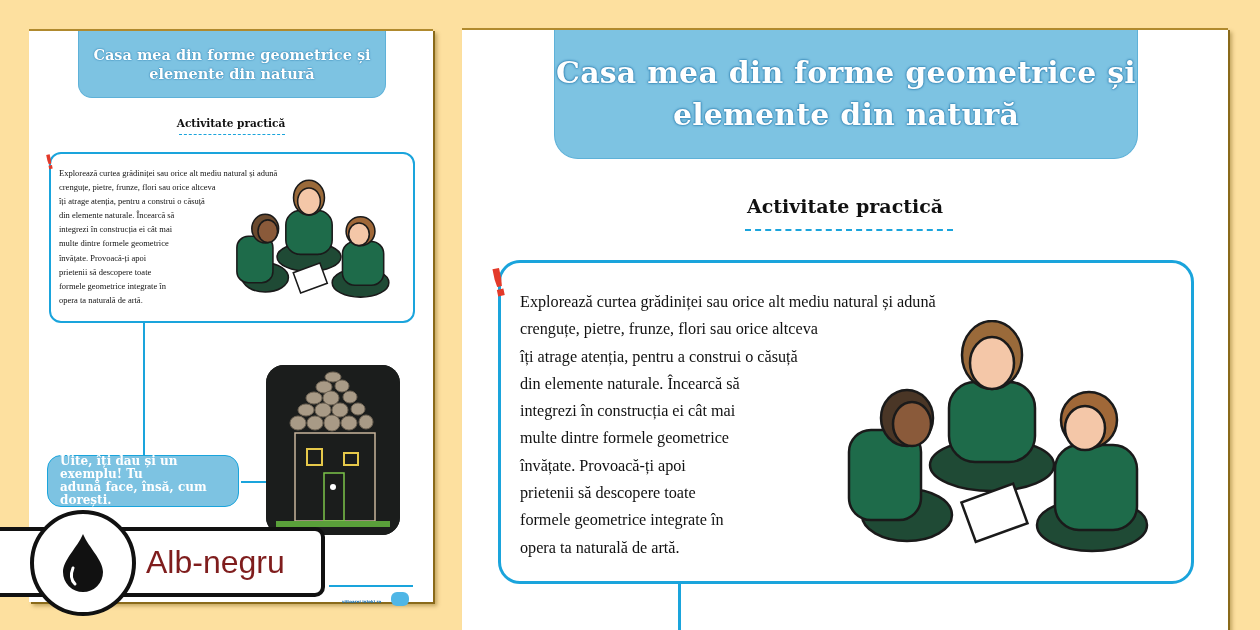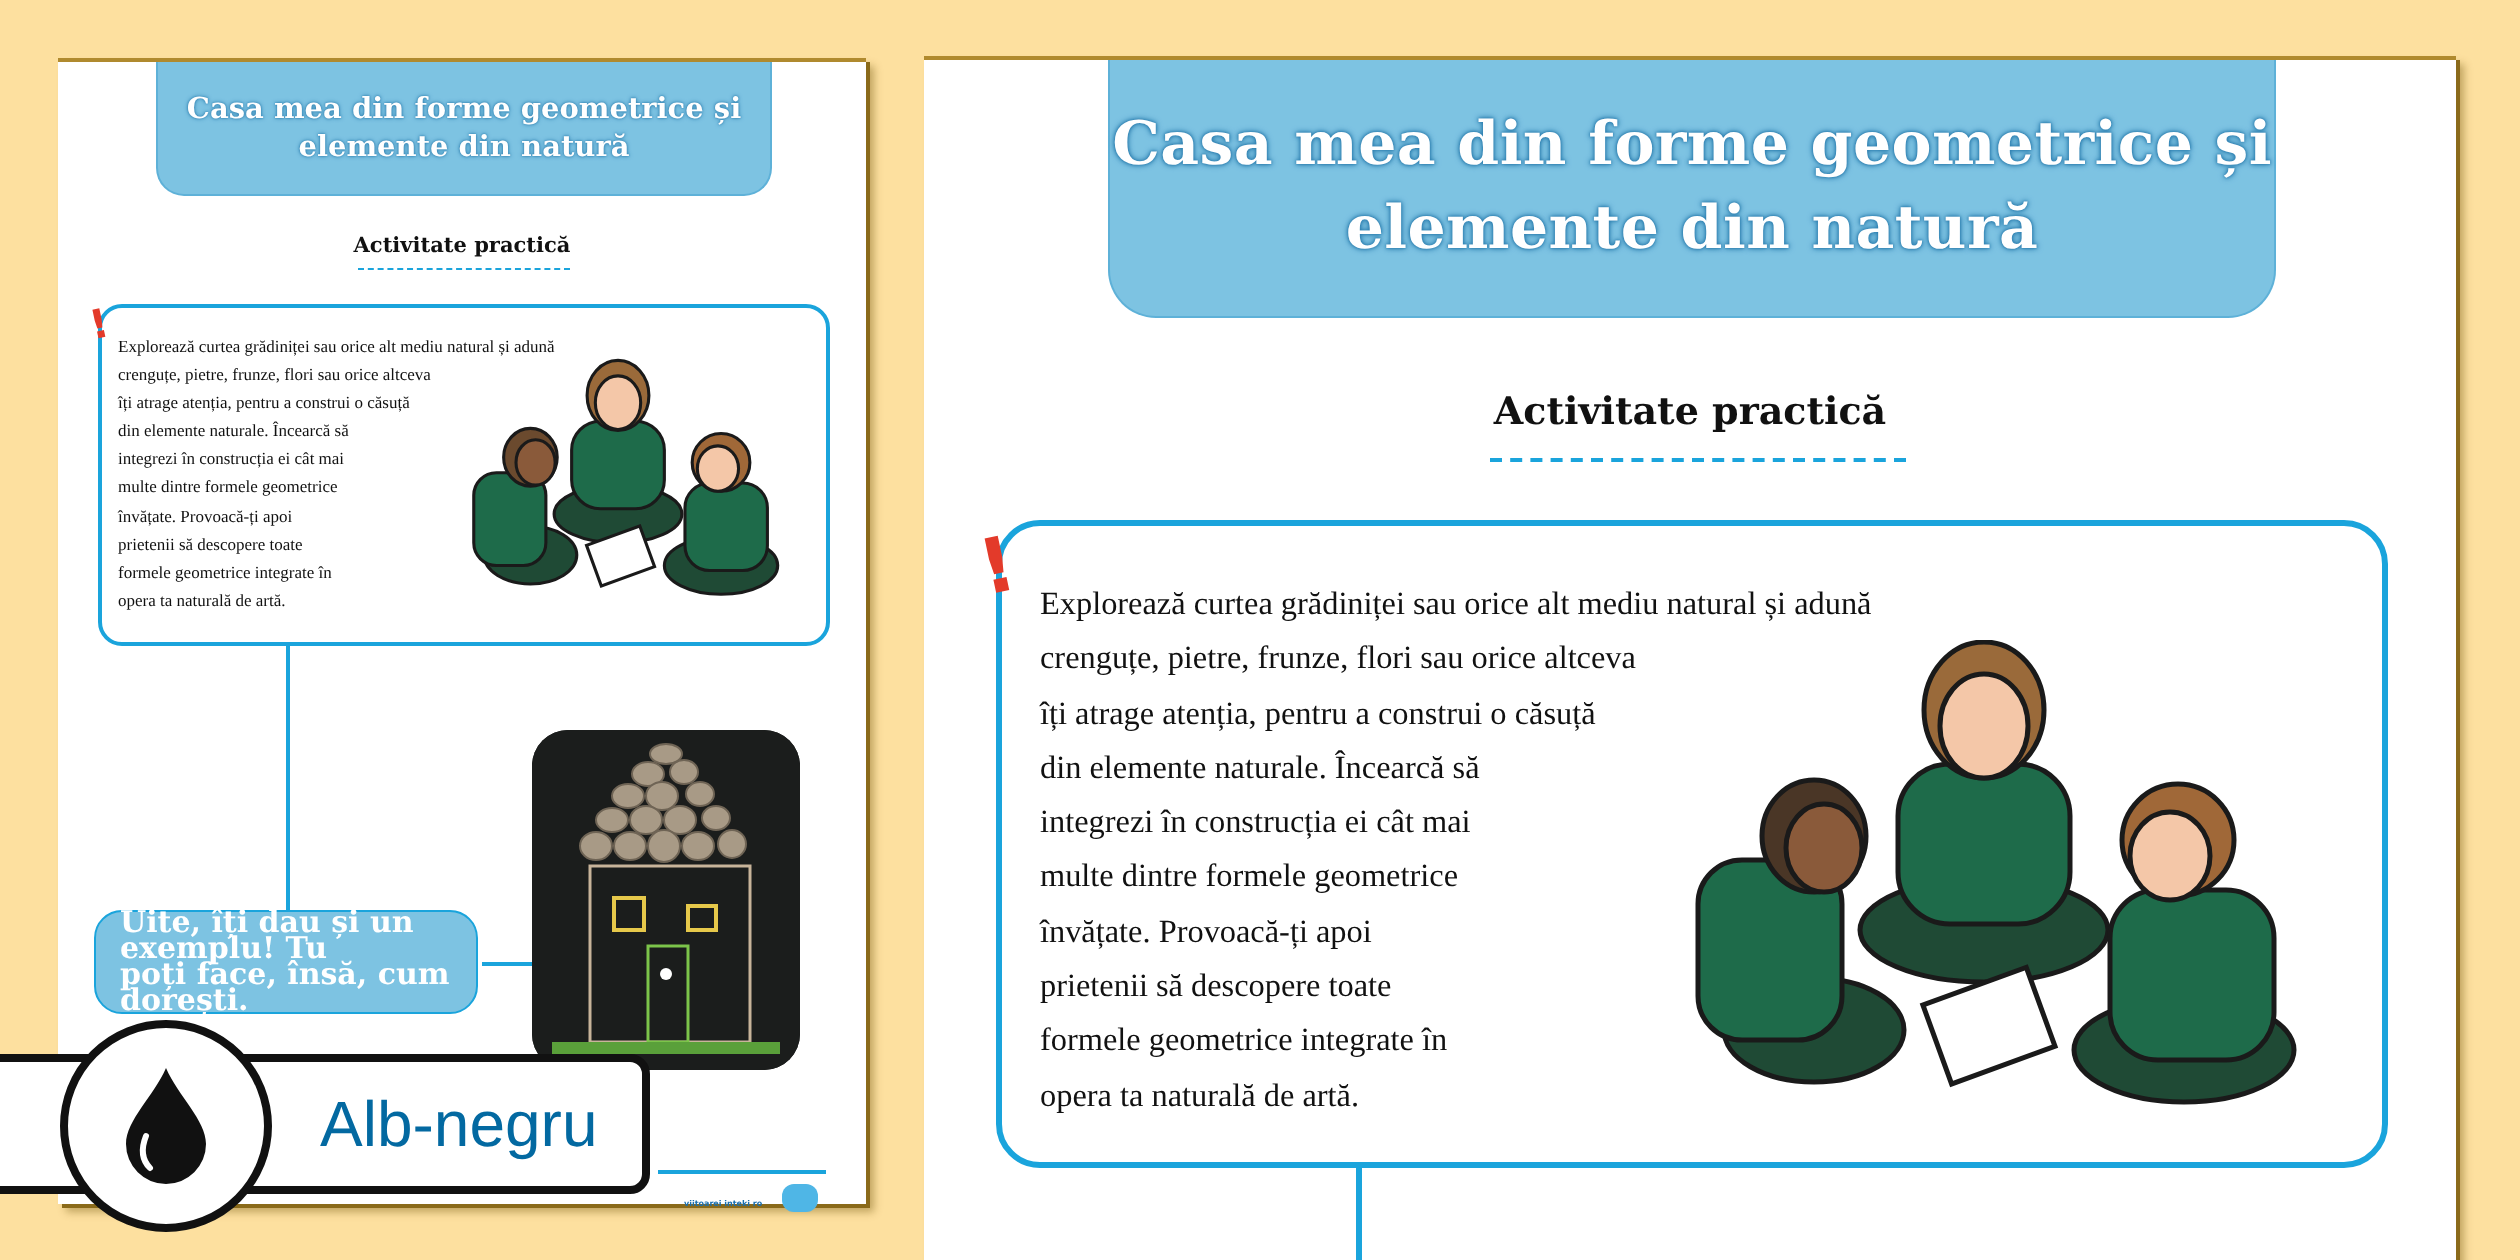--- a/index.html
+++ b/index.html
@@ -48,21 +48,21 @@
   }
   #page-small .kids { position: absolute; left: 195px; top: 148px; width: 170px; height: 125px; }
   #page-small .vline { position: absolute; left: 114px; top: 290px; width: 2px; height: 135px; background: #1aa4dc; }
   #page-small .hline { position: absolute; left: 212px; top: 450px; width: 25px; height: 2px; background: #1aa4dc; }
   #page-small .bubble {
     position: absolute; left: 18px; top: 424px; width: 192px; height: 52px;
     background: #7dc3e2; border: 1.5px solid #1aa4dc; border-radius: 14px;
     display: flex; align-items: center; padding-left: 12px; box-sizing: border-box;
   }
   #page-small .bubble span {
-    color: #fff; font-family: "DejaVu Serif", serif; font-weight: bold; font-size: 15px; line-height: 13px;
+    color: #fff; font-family: "DejaVu Serif", serif; font-weight: bold; font-size: 12px; line-height: 13px;
   }
   #page-small .photo {
     position: absolute; left: 237px; top: 334px; width: 134px; height: 170px;
     background: #1b1d1c; border-radius: 18px; overflow: hidden;
   }
   #page-small .footer-line { position: absolute; left: 300px; top: 554px; width: 84px; height: 1.5px; background: #1aa4dc; }
   #page-small .footer-site {
     position: absolute; left: 313px; top: 568px; font-size: 4px; color: #1a6fb0; font-weight: bold;
   }
   #page-small .footer-logo {
@@ -109,22 +109,22 @@
   #badge {
     position: absolute; left: -5px; top: 527px; width: 330px; height: 70px;
     background: #fff; border: 4px solid #111; border-radius: 0 10px 10px 0; box-sizing: border-box;
   }
   #badge-circle {
     position: absolute; left: 30px; top: 510px; width: 106px; height: 106px;
     background: #fff; border: 4px solid #111; border-radius: 50%; box-sizing: border-box;
     display: flex; align-items: center; justify-content: center;
   }
   #badge-label {
-    position: absolute; left: 160px; top: 540px;
-    font-family: "Liberation Sans", sans-serif; font-size: 32px; color: #0369a1; line-height: 44px;
+    position: absolute; left: 146px; top: 540px;
+    font-family: "Liberation Sans", sans-serif; font-size: 32px; color: #7f1d1d; line-height: 44px;
   }
 </style>
 </head>
 <body>
 
 <div class="page" id="page-small">
   <div class="title-box">
     <span>
       <span>Casa mea din forme geometrice și</span><br>
       <span>elemente din natură</span>
@@ -160,21 +160,21 @@
       <rect x="230" y="120" width="80" height="85" rx="24" fill="#1e6b4a"></rect>
       <ellipse cx="265" cy="100" rx="28" ry="28" fill="#a06838"></ellipse>
       <ellipse cx="262" cy="106" rx="20" ry="22" fill="#f4c7a8"></ellipse>
       <rect x="140" y="170" width="55" height="42" fill="#fff" transform="rotate(-20 167 191)"></rect>
     </g>
   </svg>
   <div class="vline"></div>
   <div class="bubble">
     <span>
       <span>Uite, îți dau și un exemplu! Tu</span><br>
-      <span>poți face, însă, cum dorești.</span>
+      <span>adună face, însă, cum dorești.</span>
     </span>
   </div>
   <div class="hline"></div>
   <svg class="photo" viewBox="0 0 134 170">
     <rect width="134" height="170" fill="#1b1d1c"></rect>
     <g fill="#a89a86" stroke="#6f6455" stroke-width="1">
       <ellipse cx="67" cy="12" rx="8" ry="5"></ellipse>
       <ellipse cx="58" cy="22" rx="8" ry="6"></ellipse>
         <ellipse cx="76" cy="21" rx="7" ry="6"></ellipse>
       <ellipse cx="48" cy="33" rx="8" ry="6"></ellipse>

